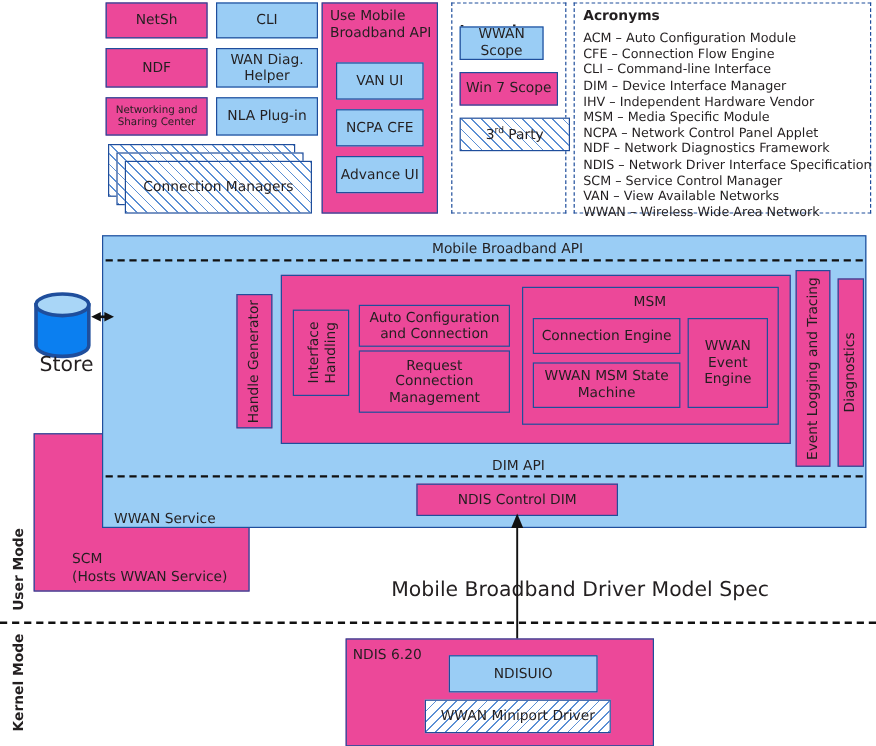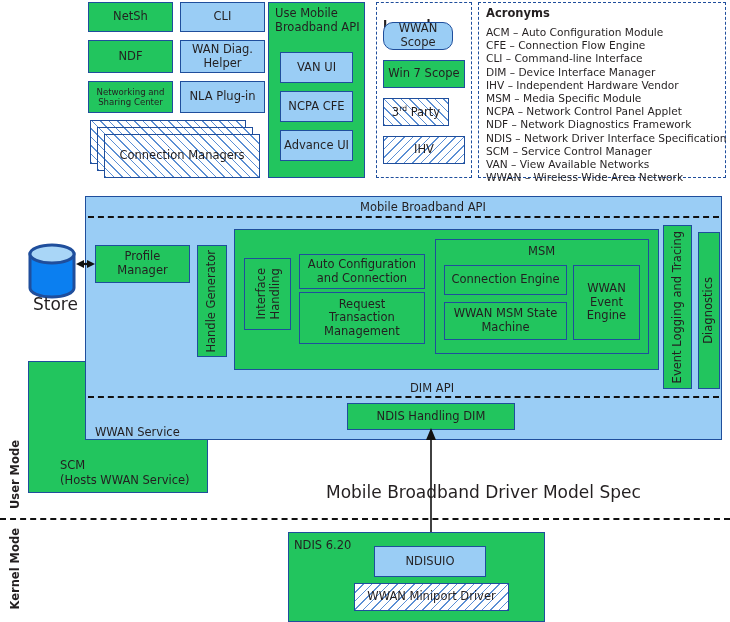--- a/index.html
+++ b/index.html
@@ -13,21 +13,21 @@
     font-family: "DejaVu Sans", "Liberation Sans", sans-serif;
     color: #231f20;
     overflow: hidden;
   }
   .canvas { position: absolute; left: 0; top: 0; width: 730px; height: 622px; }
 
   
   .bx {
     position: absolute;
     border: 1.5px solid #1f4e9c;
-    background: #22c55e;
+    background: #ec4899;
     display: flex;
     align-items: center;
     justify-content: center;
     text-align: center;
     font-size: 11.5px;
     line-height: 1.18;
     color: #231f20;
     padding: 1px 2px;
   }
   .blue { background: #9acdf5; }
@@ -141,28 +141,27 @@
   <div class="panel-label" style="left:275px;top:6px;white-space:pre-line;line-height:14px;text-align:left;">Use Mobile
 Broadband API</div>
 
   <div class="bx blue" style="left:280px;top:52px;width:73px;height:31px;">VAN UI</div>
   <div class="bx blue" style="left:280px;top:91px;width:73px;height:31px;">NCPA CFE</div>
   <div class="bx blue" style="left:280px;top:130px;width:73px;height:31px;">Advance UI</div>
 
   <div class="dashbox" style="left:376px;top:2px;width:96px;height:176px;"></div>
   <div class="sect-title" style="left:383px;top:6px;margin-top:12px;">Legend</div>
 
-  <div class="bx blue" style="left:383px;top:22px;width:70px;height:28px;border-radius:10px;">WWAN Scope</div>
+  <div class="bx blue" style="left:383px;top:22px;width:70px;height:28px;">WWAN Scope</div>
   <div class="bx" style="left:383px;top:60px;width:82px;height:28px;">Win 7 Scope</div>
-  <div class="bx hatchF" style="left:383px;top:98px;width:66px;height:28px;">
+  <div class="bx hatchF" style="left:383px;top:98px;width:92px;height:28px;">
     <span style="font-size:11.5px;">
       <span>3</span><sup style="font-size:7.6px;">rd</sup><span> Party</span>
     </span>
   </div>
-  <div class="bx hatchB" style="left:383px;top:136px;width:82px;height:28px;">IHV</div>
 
   <div class="dashbox" style="left:478px;top:2px;width:248px;height:176px;"></div>
   <div class="sect-title" style="left:486px;top:6px;">Acronyms</div>
   <div class="acro-list" style="left:486px;top:26px;width:236px;">ACM – Auto Configuration Module
 CFE – Connection Flow Engine
 CLI – Command-line Interface
 DIM – Device Interface Manager
 IHV – Independent Hardware Vendor
 MSM – Media Specific Module
 NCPA – Network Control Panel Applet
@@ -179,60 +178,58 @@
   <div id="mb-panel" style="left:85px;top:196px;width:637px;height:244px;"></div>
 
   <div class="panel-label" style="left:360px;top:200px;">Mobile Broadband API</div>
   <div class="dashline-h" style="left:88px;top:216px;width:631px;"></div>
 
   <div class="panel-label" style="left:410px;top:381px;">DIM API</div>
   <div class="dashline-h" style="left:88px;top:396px;width:631px;"></div>
 
   <div class="panel-label" style="left:95px;top:425px;">WWAN Service</div>
 
-  <div class="bx" style="left:95px;top:245px;width:95px;height:38px;white-space:pre-line;">Profile
-Manager</div>
 
   <div class="bx" style="left:197px;top:245px;width:30px;height:112px;">
     <span class="vert">Handle Generator</span>
   </div>
 
   <div class="bx" style="left:234px;top:229px;width:425px;height:141px;"></div>
 
   <div class="bx" style="left:244px;top:258px;width:47px;height:72px;">
     <span class="vert" style="white-space:pre-line;line-height:14px;text-align:center;">Interface
 Handling</span>
   </div>
 
   <div class="bx" style="left:299px;top:254px;width:126px;height:35px;white-space:pre-line;">Auto Configuration
 and Connection</div>
 
   <div class="bx" style="left:299px;top:292px;width:126px;height:52px;white-space:pre-line;">Request
-Transaction
+Connection
 Management</div>
 
   <div class="bx" style="left:435px;top:239px;width:214px;height:115px;align-items:flex-start;"></div>
   <div class="panel-label" style="left:528px;top:244px;">MSM</div>
 
   <div class="bx" style="left:444px;top:302px;width:123px;height:38px;white-space:pre-line;">WWAN MSM State
 Machine</div>
   <div class="bx" style="left:444px;top:265px;width:123px;height:30px;">Connection Engine</div>
   <div class="bx" style="left:573px;top:265px;width:67px;height:75px;white-space:pre-line;">WWAN
 Event
 Engine</div>
 
   <div class="bx" style="left:663px;top:225px;width:29px;height:164px;">
     <span class="vert">Event Logging and Tracing</span>
   </div>
 
   <div class="bx" style="left:698px;top:232px;width:22px;height:157px;">
     <span class="vert">Diagnostics</span>
   </div>
 
-  <div class="bx" style="left:347px;top:403px;width:168px;height:27px;">NDIS Handling DIM</div>
+  <div class="bx" style="left:347px;top:403px;width:168px;height:27px;">NDIS Control DIM</div>
 
   <svg class="overlay" width="730" height="622">
 
     <g>
       <path d="M30,254 L30,288 A22,9 0 0 0 74,288 L74,254 Z" fill="#0b7ff0" stroke="#1f4e9c" stroke-width="3"></path>
       <ellipse cx="52" cy="254" rx="22" ry="9" fill="#a9d6f7" stroke="#1f4e9c" stroke-width="3"></ellipse>
     </g>
 
     <g>
       <line x1="79" y1="264" x2="92" y2="264" stroke="#111111" stroke-width="2.2"></line>
@@ -251,16 +248,16 @@
 
   <div class="mode-label" style="left:8px;top:440px;">User Mode</div>
   <div class="mode-divider" style="left:0px;top:518px;width:730px;"></div>
   <div class="mode-label" style="left:8px;top:528px;">Kernel Mode</div>
 
   <div class="free-label" style="left:326px;top:482px;">Mobile Broadband Driver Model Spec</div>
 
   <div class="bx" style="left:288px;top:532px;width:257px;height:90px;"></div>
   <div class="panel-label" style="left:294px;top:538px;">NDIS 6.20</div>
 
-  <div class="bx blue" style="left:374px;top:546px;width:112px;height:31px;">NDISUIO</div>
+  <div class="bx blue" style="left:374px;top:546px;width:124px;height:31px;">NDISUIO</div>
   <div class="bx hatchB" style="left:354px;top:583px;width:155px;height:28px;">WWAN Miniport Driver</div>
 
 </div>
 
 </body></html>

